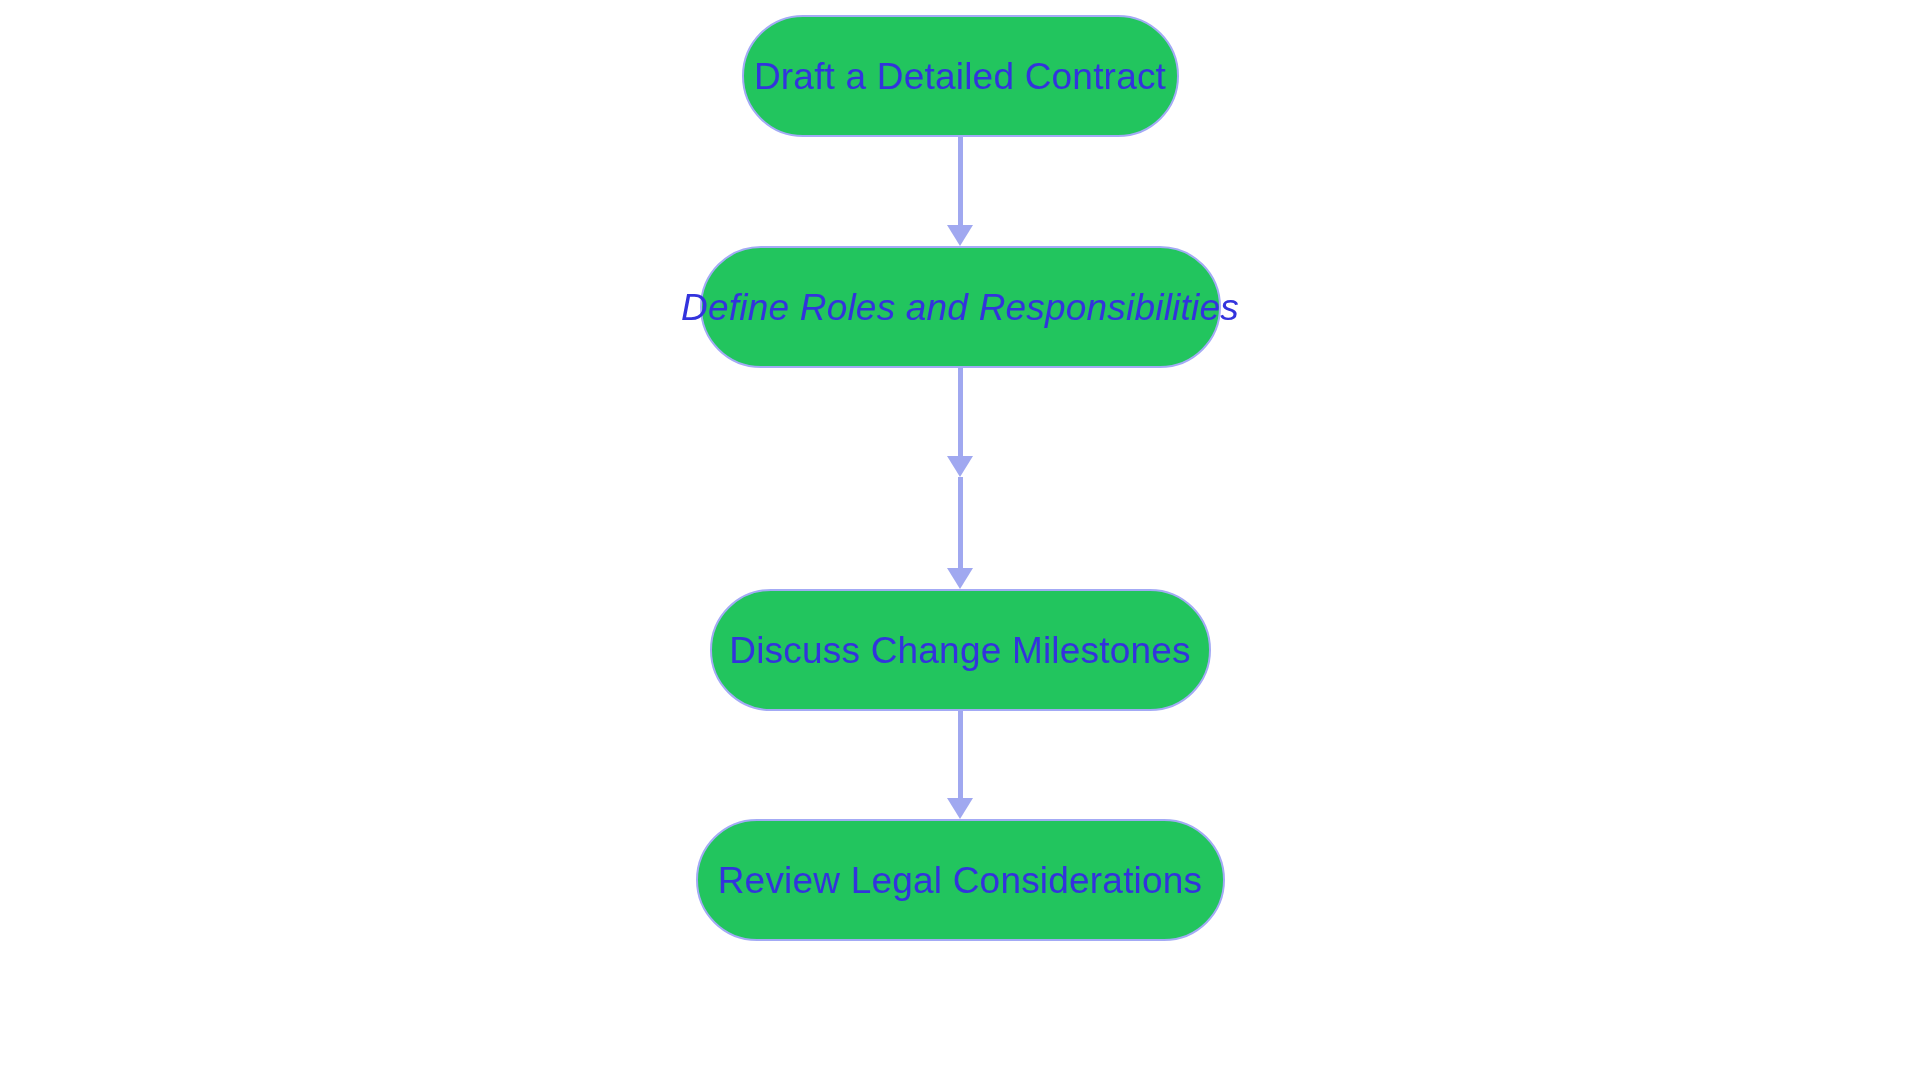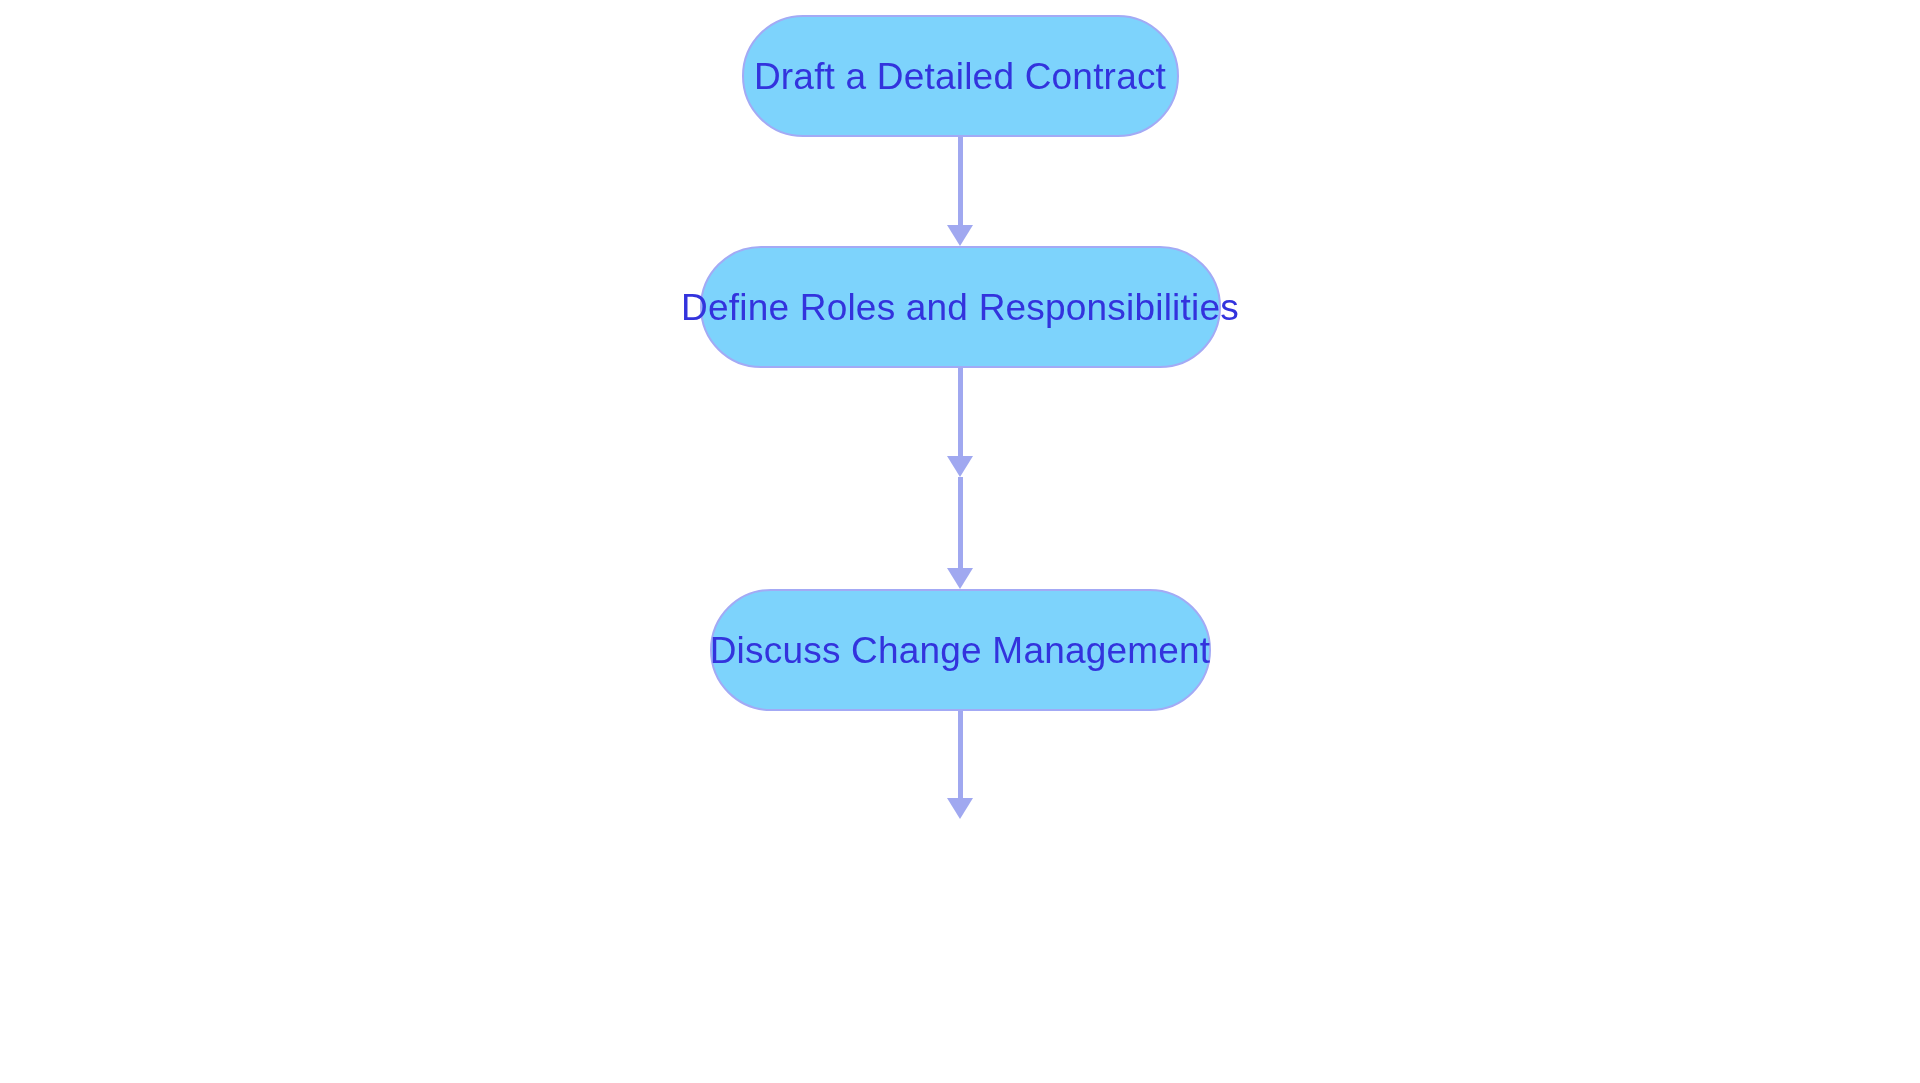--- a/index.html
+++ b/index.html
@@ -31,21 +31,21 @@
     display: flex;
     flex-direction: column;
     align-items: center;
   }
 
   .node {
     box-sizing: border-box;
     display: flex;
     align-items: center;
     justify-content: center;
-    background: #7dd3fc;
+    background: #22c55e;
     border: 2px solid #a3aaf5;
     border-radius: 999px;
     color: #3333dd;
     height: 122px;
     padding: 0 46px;
     white-space: nowrap;
     flex: 0 0 auto;
   }
 
   .node-label {
@@ -77,21 +77,21 @@
     height: 0;
     border-left: 13px solid transparent;
     border-right: 13px solid transparent;
     border-top: 21px solid #a0a8f0;
     flex: 0 0 auto;
     margin-top: -1px;
   }
 
   
   .node-w1 { width: 437px; }
-  .node-w2 { width: 521px; }
+  .node-w2 { width: 521px; font-style: italic; }
   .node-w3 { width: 347px; }
   .node-w4 { width: 501px; }
   .node-w5 { width: 529px; }
 
   
   .gap-1 { height: 109px; }
   .gap-2 { height: 109px; }
   .gap-3 { height: 112px; }
   .gap-4 { height: 108px; }
 
@@ -123,23 +123,26 @@
       <div class="connector-head"></div>
     </div>
 
 
     <div class="connector gap-3">
       <div class="connector-stem"></div>
       <div class="connector-head"></div>
     </div>
 
     <div class="node node-w4">
-      <span class="node-label">Discuss Change Management</span>
+      <span class="node-label">Discuss Change Milestones</span>
     </div>
 
     <div class="connector gap-4">
       <div class="connector-stem"></div>
       <div class="connector-head"></div>
     </div>
 
+    <div class="node node-w5">
+      <span class="node-label">Review Legal Considerations</span>
+    </div>
 
   </div>
 </div>
 
 </body></html>

